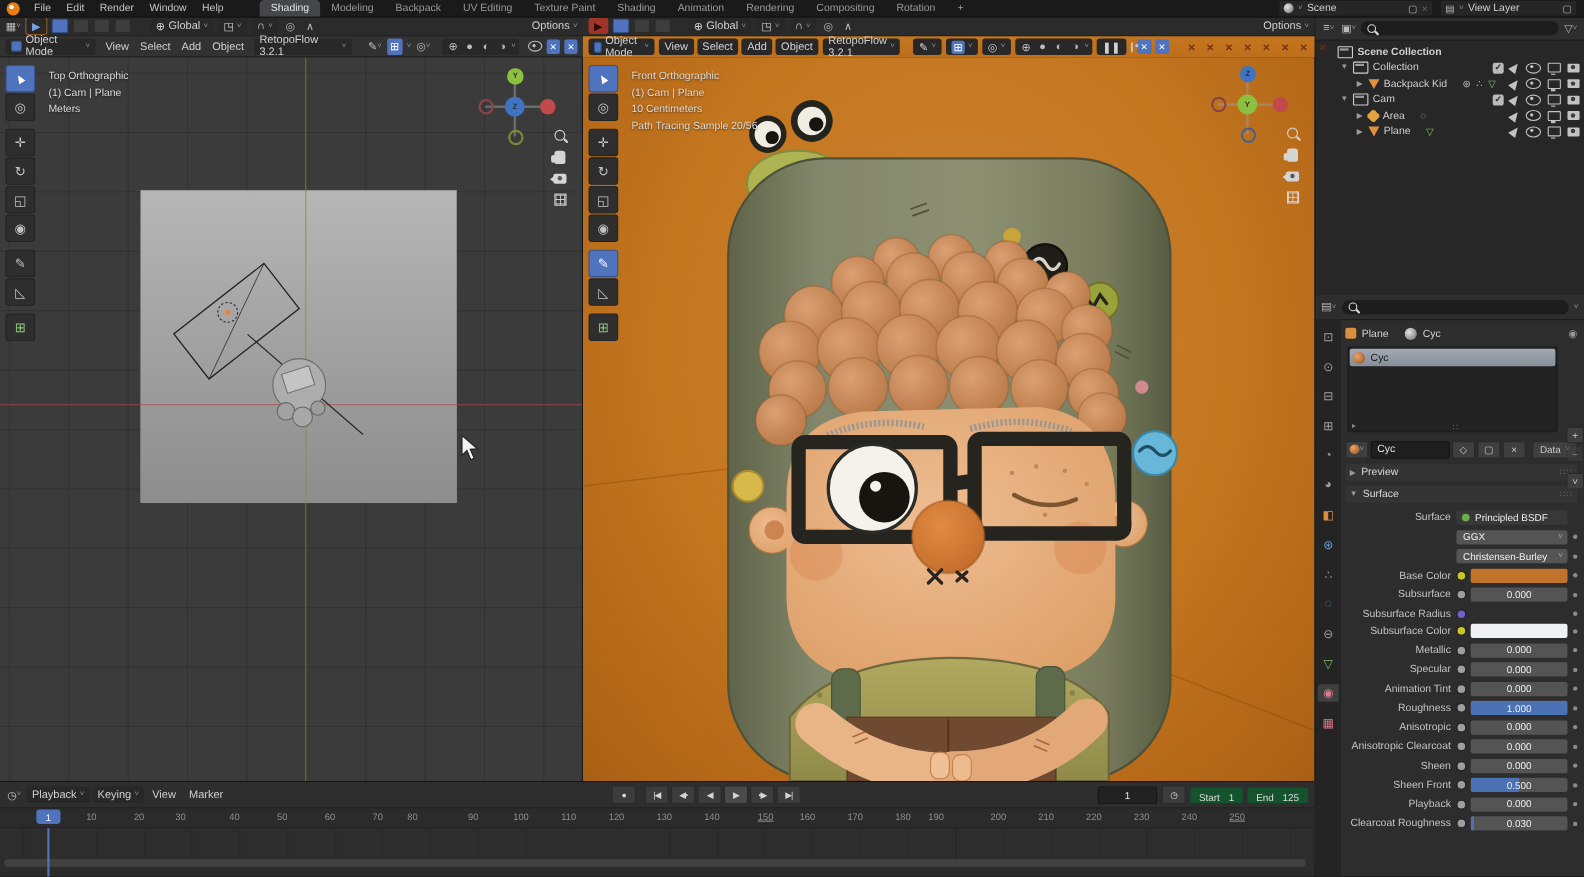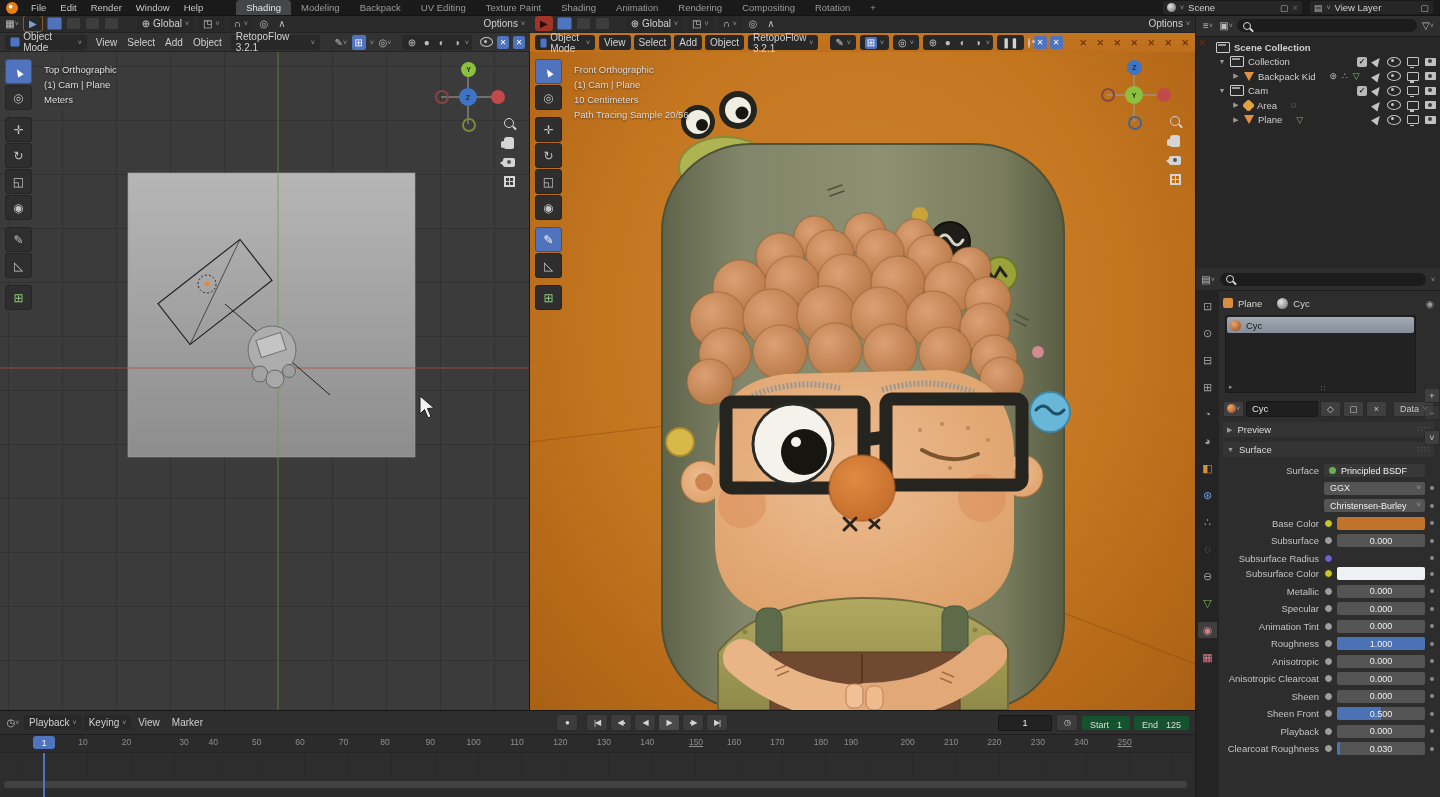--- a/index.html
+++ b/index.html
@@ -1016,26 +1016,26 @@
         <span class="rangepill">
           <span>End</span>
           <span>125</span>
         </span>
       </div>
     </div>
     <div class="tl-ruler" id="tl-ruler">
       <span class="curframe">1</span>
     <span class="tick" style="left: 83.06px;">10</span>
         <span class="tick" style="left: 126.46px;">20</span>
-        <span class="tick" style="left: 184px;">30</span>
+        <span class="tick" style="left: 164px;">30</span>
         <span class="tick" style="left: 213.26px;">40</span>
         <span class="tick" style="left: 256.66px;">50</span>
         <span class="tick" style="left: 300.06px;">60</span>
         <span class="tick" style="left: 343.46px;">70</span>
-        <span class="tick" style="left: 385px;">80</span>
+        <span class="tick" style="left: 375px;">80</span>
         <span class="tick" style="left: 430.26px;">90</span>
         <span class="tick" style="left: 473.66px;">100</span>
         <span class="tick" style="left: 517.06px;">110</span>
         <span class="tick" style="left: 560.46px;">120</span>
         <span class="tick" style="left: 603.86px;">130</span>
         <span class="tick" style="left: 647.26px;">140</span>
         <span class="tick" style="left: 696px; text-decoration: underline;">150</span>
         <span class="tick" style="left: 734.06px;">160</span>
         <span class="tick" style="left: 777.46px;">170</span>
         <span class="tick" style="left: 820.86px;">180</span>

